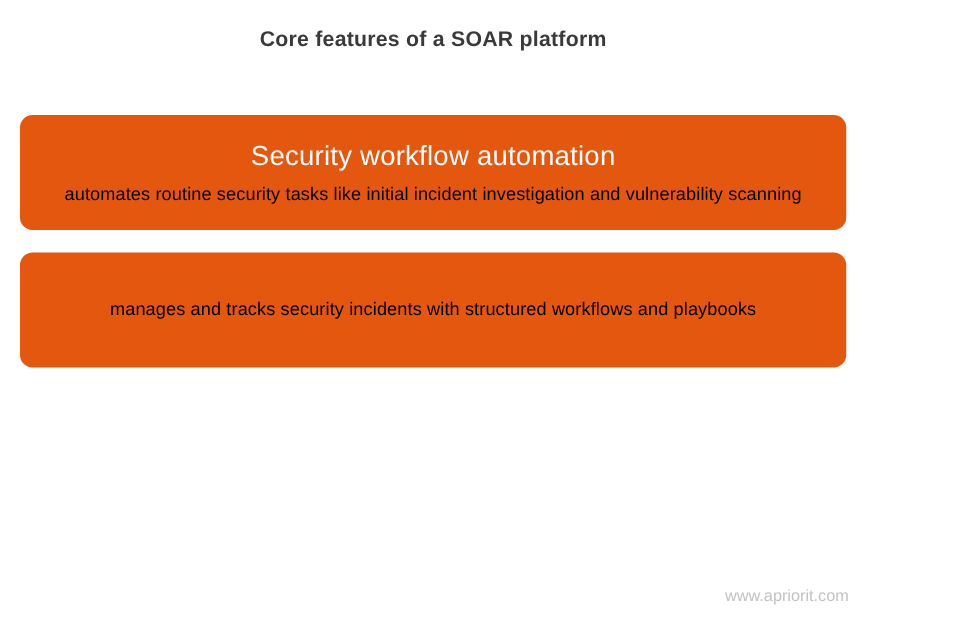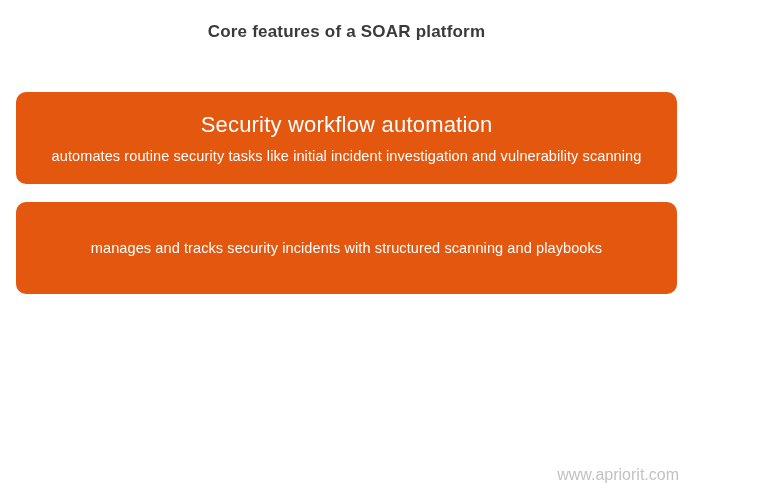--- a/index.html
+++ b/index.html
@@ -50,48 +50,48 @@
   }
   .card-title {
     font-size: 22px;
     font-weight: 500;
     margin-bottom: 10px;
     letter-spacing: 0.2px;
   }
   .card-desc {
     font-size: 14.5px;
     font-weight: 400;
-    color: #ffffff;
+    color: #000000;
     letter-spacing: 0.1px;
     text-align: right;
   }
   .footer-url {
     position: absolute;
     right: 14px;
     bottom: 10px;
-    font-size: 16px;
+    font-size: 13px;
     color: #c2c2c2;
   }
 </style>
 </head>
 <body>
 
 <div class="canvas">
 
   <div class="page-title">Core features of a SOAR platform</div>
 
   <div class="cards">
 
     <div class="card">
       <div class="card-title">Security workflow automation</div>
       <div class="card-desc">automates routine security tasks like initial incident investigation and vulnerability scanning</div>
     </div>
 
     <div class="card">
-      <div class="card-desc">manages and tracks security incidents with structured scanning and playbooks</div>
+      <div class="card-desc">manages and tracks security incidents with structured workflows and playbooks</div>
     </div>
 
 
   </div>
 
   <div class="footer-url">www.apriorit.com</div>
 
 </div>
 
 </body></html>

